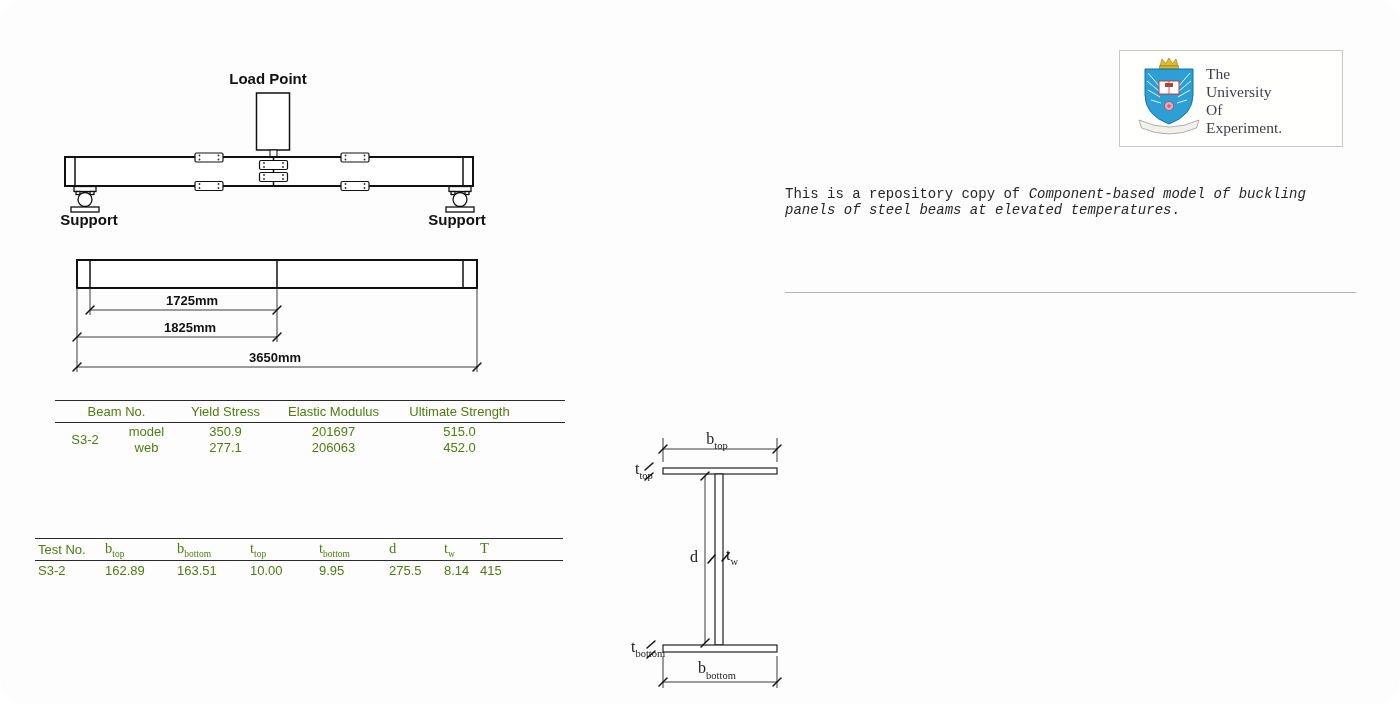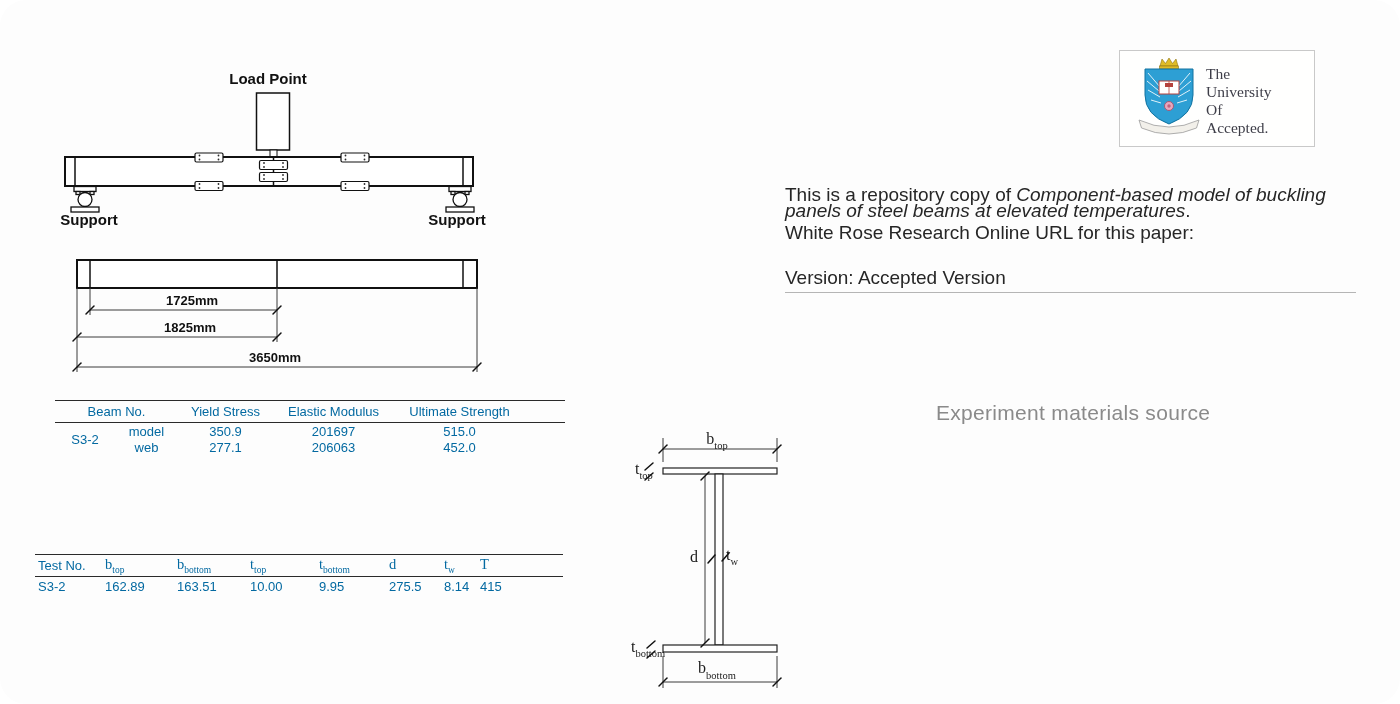--- a/index.html
+++ b/index.html
@@ -17,42 +17,42 @@
   .prof { fill:#fff; stroke:#222; stroke-width:1.2; }
   .plateg rect { fill:#fff; stroke:#111; stroke-width:1.2; }
   .plateg circle { fill:#2a2a2a; }
   .supg rect, .supg circle, .supg line { fill:#fff; stroke:#111; stroke-width:1.3; }
   .slabel { font:600 15px "Liberation Sans", sans-serif; fill:#111; }
   .dimtxt { font:600 13px "Liberation Sans", sans-serif; fill:#111; }
   .ser    { font-family:"Liberation Serif", serif; font-size:16px; fill:#1c1c1c; }
   .ssub   { font-size:10.5px; }
 
   
-  table.tbl { border-collapse:collapse; table-layout:fixed; font-size:13px; color:#0369a1; }
+  table.tbl { border-collapse:collapse; table-layout:fixed; font-size:13px; color:#4d7c0f; }
   table.tbl th, table.tbl td { padding:0; font-weight:400; overflow:hidden; white-space:nowrap; }
   .t1 { width:510px; }
   .t1 thead th { border-top:1.5px solid #2a2a2a; border-bottom:1.5px solid #2a2a2a;
                  height:21px; text-align:center; }
   .t1 td { text-align:center; height:16px; }
   .t1 td.ultim, .t1 th.ultim { padding-right:40px; }
-  .t2 { width:528px;margin-top:16px; }
+  .t2 { width:528px; }
   .t2 thead th { border-top:1.5px solid #2a2a2a; border-bottom:1.5px solid #2a2a2a;
                  height:21px; text-align:left; }
   .t2 td { text-align:left; height:19px; vertical-align:middle; }
   .t2 td:first-child, .t2 th:first-child { padding-left:3px; }
   .serh { font-family:"Liberation Serif", serif; font-size:14.5px; }
   .gsub { font-family:"Liberation Serif", serif; font-size:9.5px; vertical-align:sub; }
 
   
-  .rp { position:absolute; left:785px; width:578px; font-size:19px; line-height:15.5px; color:#262626; }
+  .rp { position:absolute; left:785px; width:578px; font-size:14px; line-height:15.5px; color:#262626;font-family:Liberation Mono, monospace; }
   .rule { position:absolute; left:785px; width:571px; border-top:1px solid #b5b5b5; height:0; }
   .caption { position:absolute; left:936px; top:401px; font-size:21px; color:#8a8a8a; letter-spacing:0.3px; }
 
   
-  .logo-box { position:absolute; left:1119px; top:50px; width:196px; height:97px;
+  .logo-box { position:absolute; left:1119px; top:50px; width:224px; height:97px;
               background:#fffffe; border:1px solid #c9c9c9; box-sizing:border-box; }
   .logo-text { position:absolute; left:86px; top:14px; font-family:"Liberation Serif", serif;
                font-size:15.5px; line-height:18px; color:#3e3e48; }
 </style>
 </head>
 <body>
 
 <div class="page">
 
   <svg class="abs" style="left:40px; top:60px;" width="460" height="175" viewBox="0 0 460 175">
@@ -225,38 +225,35 @@
       <line x1="36" y1="24" x2="36" y2="37" stroke="#b5413c" stroke-width="0.8"></line>
       <rect x="32" y="26" width="8" height="4" fill="#b5413c"></rect>
       <circle cx="36" cy="49" r="4.5" fill="#e8a7bd" stroke="#a3516e" stroke-width="0.9"></circle>
       <circle cx="36" cy="49" r="1.7" fill="#c2607f"></circle>
       <path d="M6,63 Q36,77 66,63 L63.5,71 Q36,83 8.5,71 Z" fill="#f2f0ea" stroke="#9a9a9a" stroke-width="0.8"></path>
     </svg>
     <div class="logo-text">
       <div>The</div>
       <div>University</div>
       <div>Of</div>
-      <div>Accepted.</div>
+      <div>Experiment.</div>
     </div>
   </div>
 
   <div class="rp" style="top:187px;">
     <span>This is a repository copy of </span><i>Component-based model of buckling panels of steel beams at elevated temperatures</i><span>.</span>
   </div>
 
   <div class="rp" style="top:225px;">
-    <div>White Rose Research Online URL for this paper:</div>
   </div>
 
-  <div class="rp" style="top:270px;">Version: Accepted Version</div>
 
   <div class="rule" style="top:292px;"></div>
 
 
-  <div class="caption">Experiment materials source</div>
 
   <svg class="abs" style="left:595px; top:390px;" width="210" height="305" viewBox="0 0 210 305">
     <g>
       <rect class="prof" x="68" y="78" width="114" height="6"></rect>
       <rect class="prof" x="120" y="84" width="8" height="171"></rect>
       <rect class="prof" x="68" y="255" width="114" height="7"></rect>
     </g>
 
     <g>
       <line class="thin" x1="68" y1="48" x2="68" y2="72"></line>

